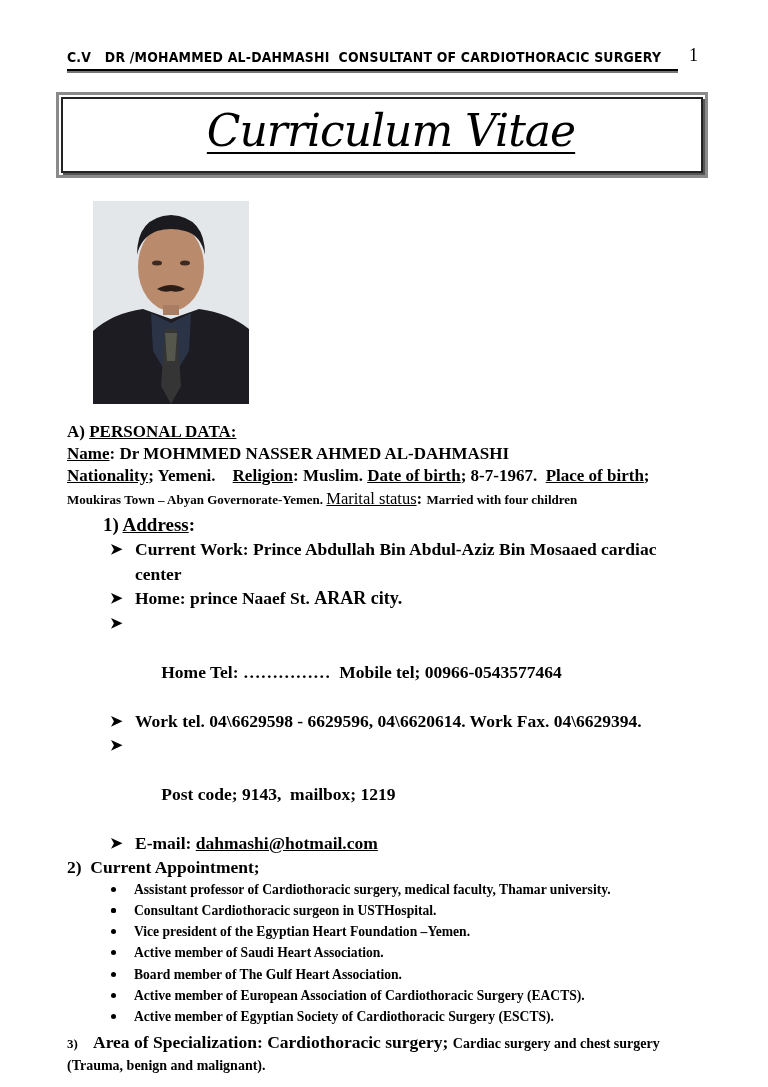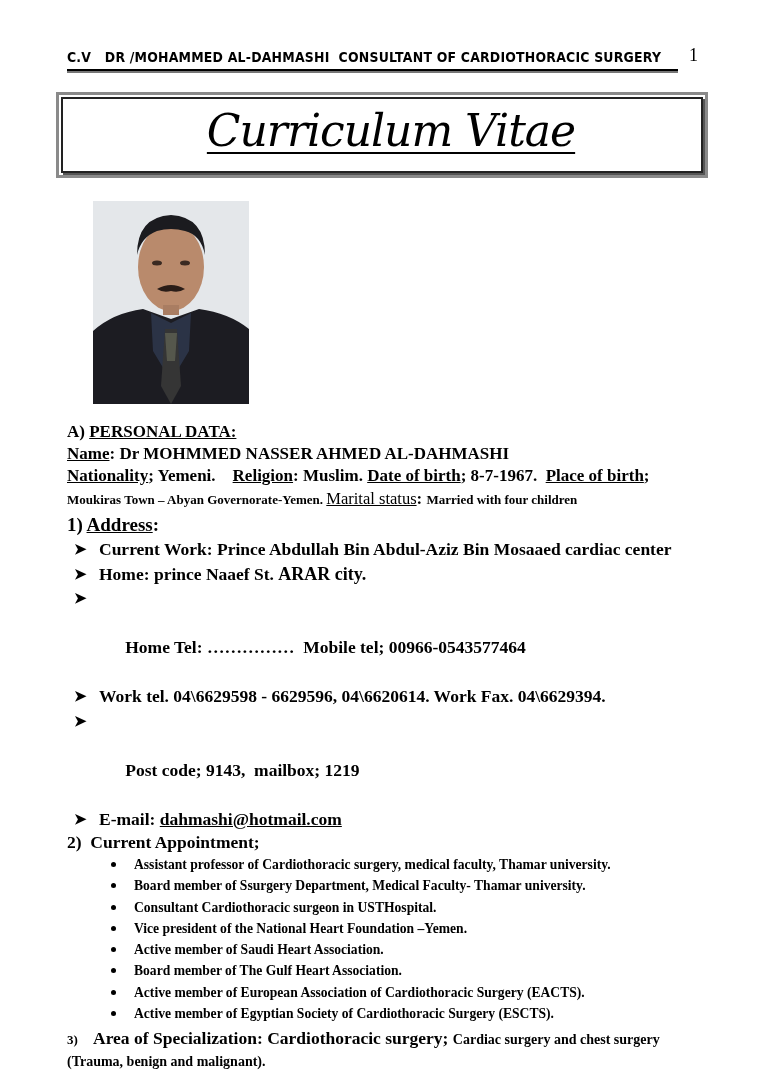--- a/index.html
+++ b/index.html
@@ -55,21 +55,21 @@
 
 <div class="content">
 
   <div>
     <div class="line"><span>A) </span><span class="u">PERSONAL DATA:</span></div>
     <div class="line"><span class="u">Name</span><span>: Dr MOHMMED NASSER AHMED AL-DAHMASHI</span></div>
     <div class="line" style="white-space:pre;"><span class="u">Nationality</span><span>; Yemeni.    </span><span class="u">Religion</span><span>: Muslim. </span><span class="u">Date of birth</span><span>; 8-7-1967.  </span><span class="u">Place of birth</span><span>;</span></div>
     <div class="line" style="line-height:24px;"><span class="sm">Moukiras Town – Abyan Governorate-Yemen. </span><span class="u" style="font-weight:normal;font-size:16.5px;">Marital status</span><span>: </span><span class="sm">Married with four children</span></div>
   </div>
 
-  <div style="margin-top:1px;">
+  <div style="margin-top:1px;margin-left:36px;">
     <div class="sec-title"><span>1) </span><span class="u">Address</span><span>:</span></div>
 
     <div class="arrow-item">
       <span class="arr">➤</span>
       <div>Current Work: Prince Abdullah Bin Abdul-Aziz Bin Mosaaed cardiac center</div>
     </div>
     <div class="arrow-item">
       <span class="arr">➤</span>
       <span>Home: prince Naaef St. </span><span class="sm" style="font-size:18px;">ARAR city.</span>
     </div>
@@ -88,23 +88,23 @@
     <div class="arrow-item">
       <span class="arr">➤</span>
       <span>E-mail: </span><a class="email">dahmashi@hotmail.com</a>
     </div>
   </div>
 
   <div>
     <div class="line" style="font-size:17.5px;line-height:23px;white-space:pre;">2)  Current Appointment;</div>
     <ul class="bullet-list">
       <li><span class="dot"></span><span>Assistant professor of Cardiothoracic surgery, medical faculty, Thamar university.</span></li>
-      <li><span class="dot"></span><span>Board member of Ssurgery Department, Medical Faculty- Thamar university.</span></li>
+      <li><span class="dot"></span></li>
       <li><span class="dot"></span><span>Consultant Cardiothoracic surgeon in USTHospital.</span></li>
-      <li><span class="dot"></span><span>Vice president of the National Heart Foundation –Yemen.</span></li>
+      <li><span class="dot"></span><span>Vice president of the Egyptian Heart Foundation –Yemen.</span></li>
       <li><span class="dot"></span><span>Active member of Saudi Heart Association.</span></li>
       <li><span class="dot"></span><span>Board member of The Gulf Heart Association.</span></li>
       <li><span class="dot"></span><span>Active member of European Association of Cardiothoracic Surgery (EACTS).</span></li>
       <li><span class="dot"></span><span>Active member of Egyptian Society of Cardiothoracic Surgery (ESCTS).</span></li>
     </ul>
   </div>
 
   <div style="margin-top:2px;">
     <div class="line" style="line-height:24px;"><span class="sm" style="display:inline-block;width:26px;">3)</span><span style="font-size:17.5px;">Area of Specialization: Cardiothoracic surgery; </span><span class="sm" style="font-size:14px;">Cardiac surgery and chest surgery</span></div>
     <div class="line" style="font-size:14px;line-height:20px;">(Trauma, benign and malignant).</div>

